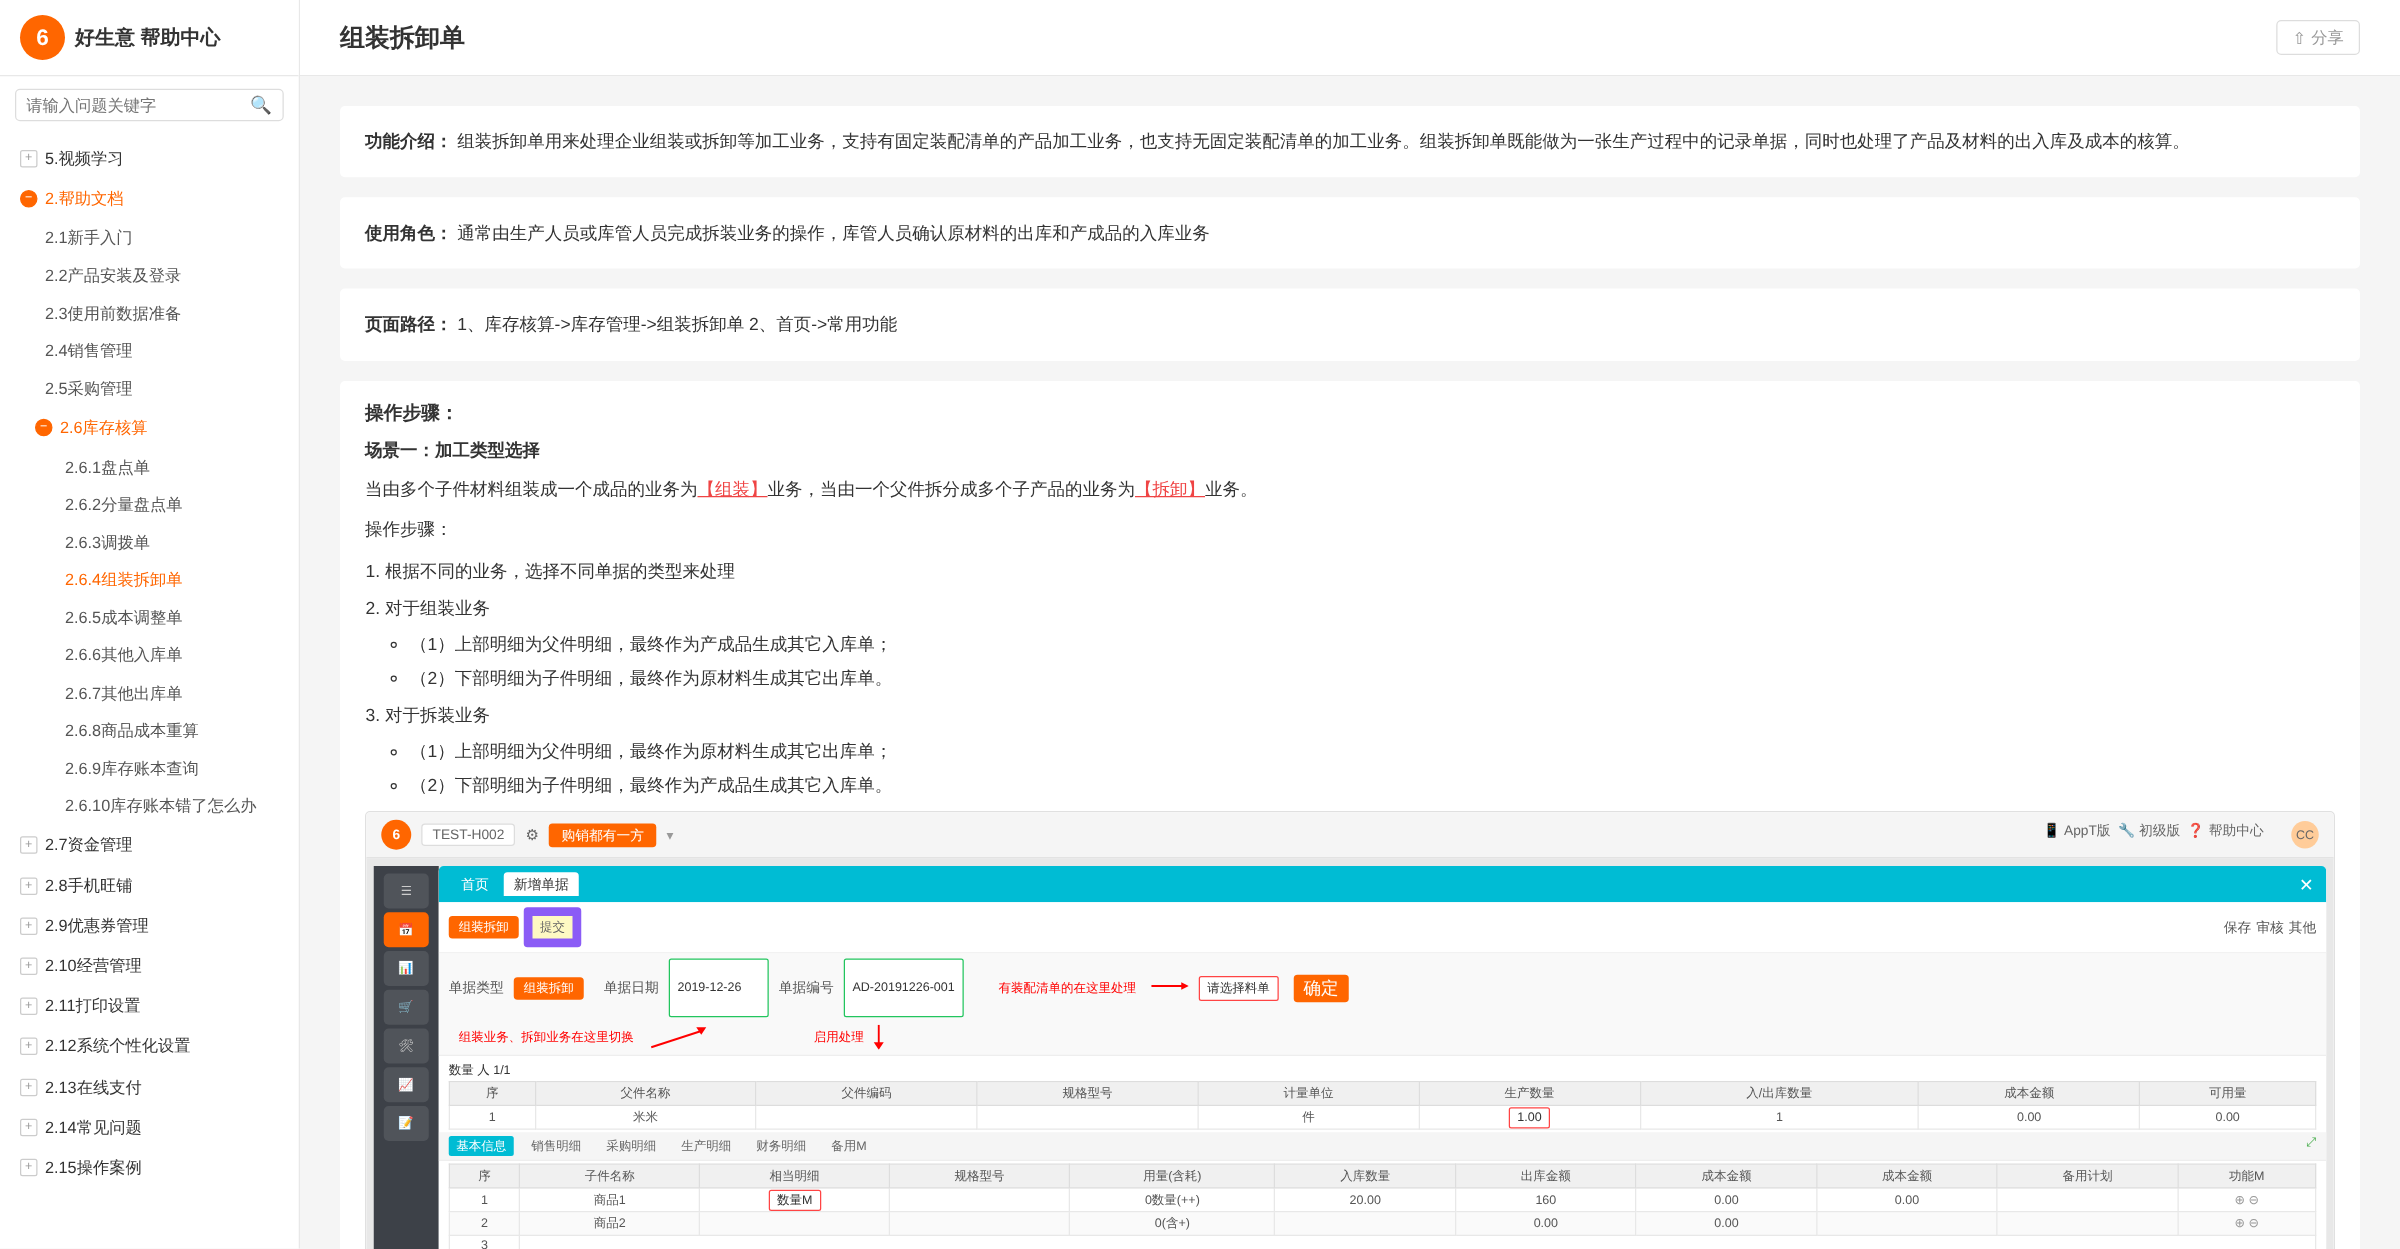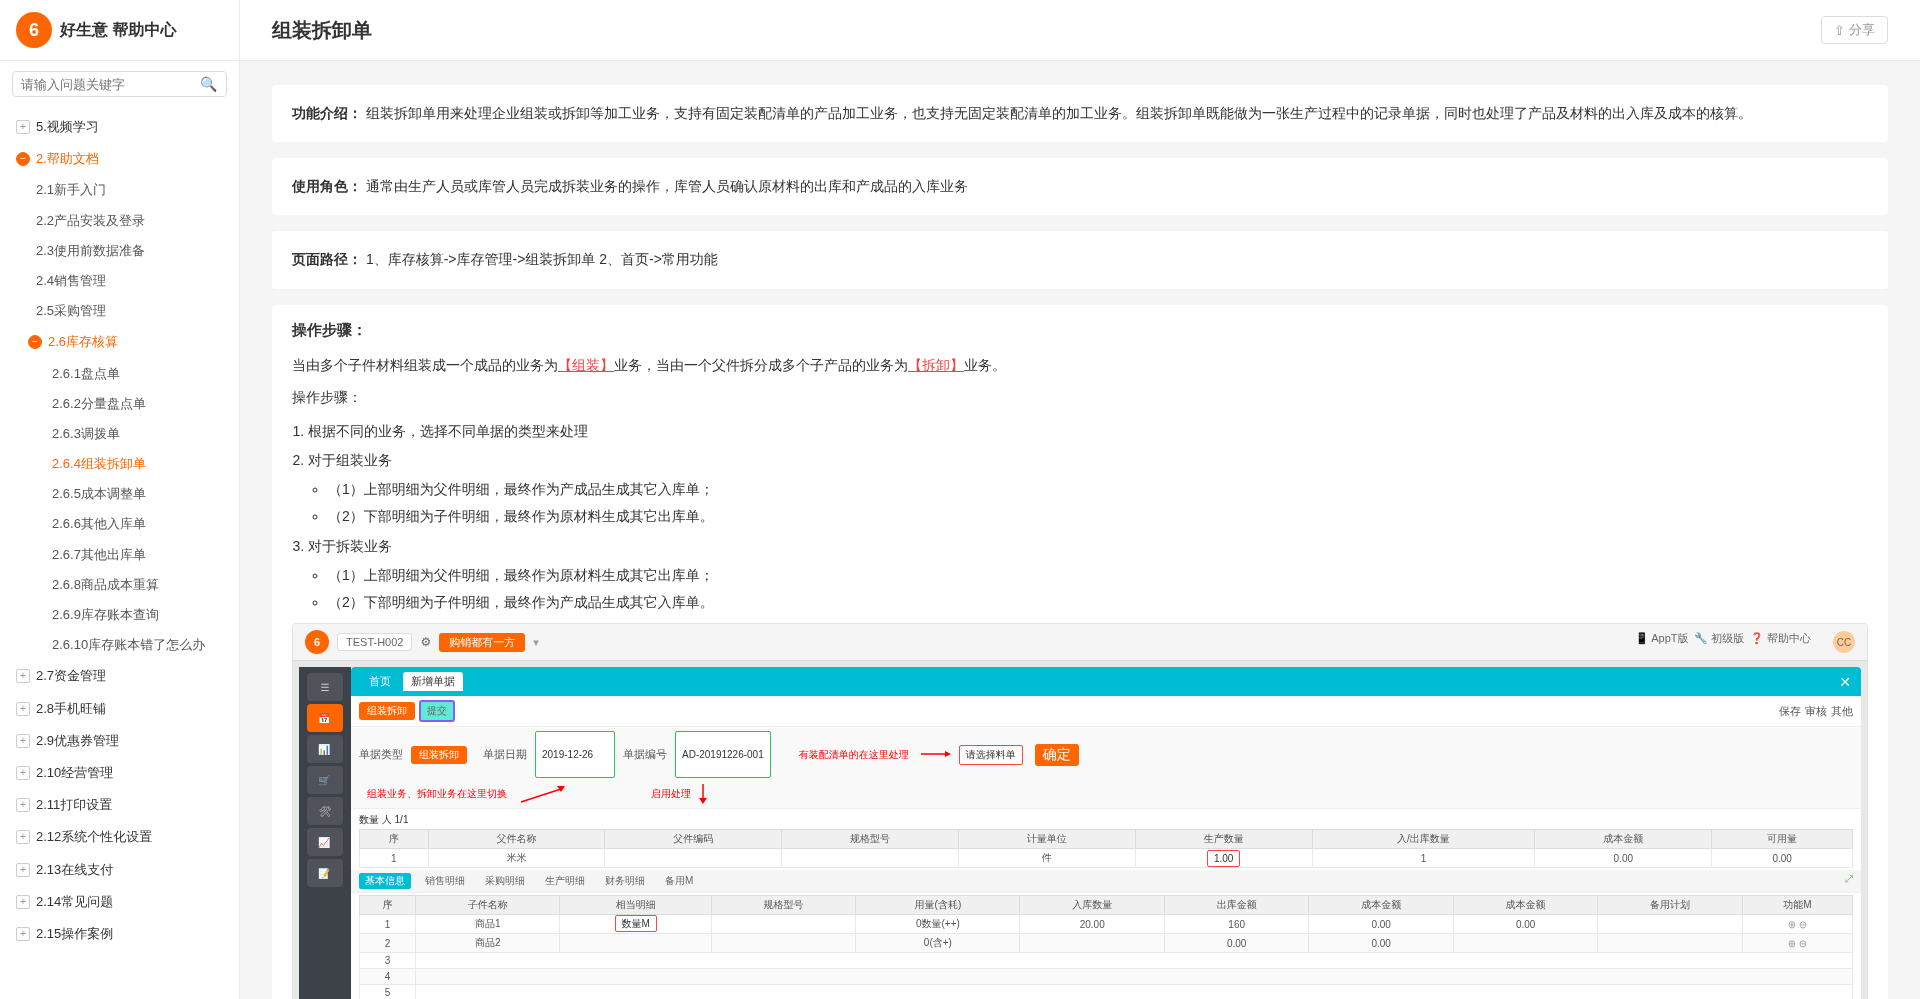--- a/index.html
+++ b/index.html
@@ -199,21 +199,21 @@
       display: flex;
       gap: 4px;
       padding: 4px 8px;
       border-bottom: 1px solid #eee;
       background: #fff;
       align-items: center;
       font-size: 11px;
       color: #666;
     }
     .mock-btn-orange { background: #ff6600; color: #fff; padding: 2px 8px; border-radius: 3px; font-size: 10px; white-space: nowrap; }
-    .mock-btn-gray { background: #5eead4; border: 2px solid #8b5cf6; padding: 2px 6px; border-radius: 3px; font-size: 10px; white-space: nowrap; }
+    .mock-btn-gray { background: #fef9c3; border: 7px solid #8b5cf6; padding: 2px 6px; border-radius: 3px; font-size: 10px; white-space: nowrap; }
     .mock-field-row {
       display: flex;
       align-items: center;
       gap: 8px;
       padding: 4px 8px;
       font-size: 11px;
       color: #555;
       flex-wrap: wrap;
     }
     .mock-input-box {
@@ -376,20 +376,21 @@
       <span>通常由生产人员或库管人员完成拆装业务的操作，库管人员确认原材料的出库和产成品的入库业务</span>
     </div>
 
     <div class="info-block">
       <span class="label">页面路径：</span>
       <span>1、库存核算-&gt;库存管理-&gt;组装拆卸单 2、首页-&gt;常用功能</span>
     </div>
 
     <div style="background:#fff; border-radius:4px; padding:16px 20px; margin-bottom:16px;">
       <div class="section-title">操作步骤：</div>
+      <div class="scenario-title">场景一：加工类型选择</div>
       <p class="content-text">
         当由多个子件材料组装成一个成品的业务为<span class="highlight">【组装】</span>业务，当由一个父件拆分成多个子产品的业务为<span class="highlight">【拆卸】</span>业务。
       </p>
 
       <p class="content-text">操作步骤：</p>
       <ol class="numbered-list">
         <li>根据不同的业务，选择不同单据的类型来处理</li>
         <li>对于组装业务
           <ul class="sub-list">
             <li>（1）上部明细为父件明细，最终作为产成品生成其它入库单；</li>

